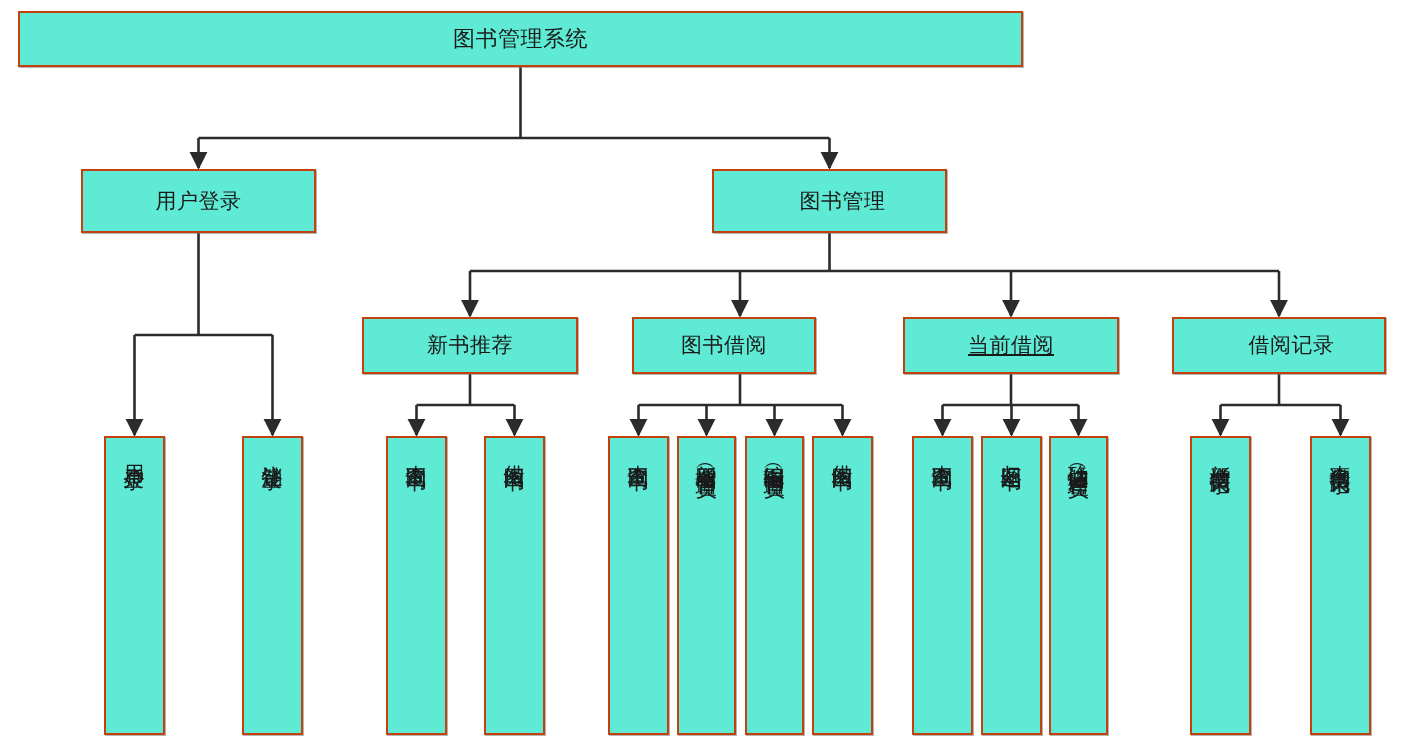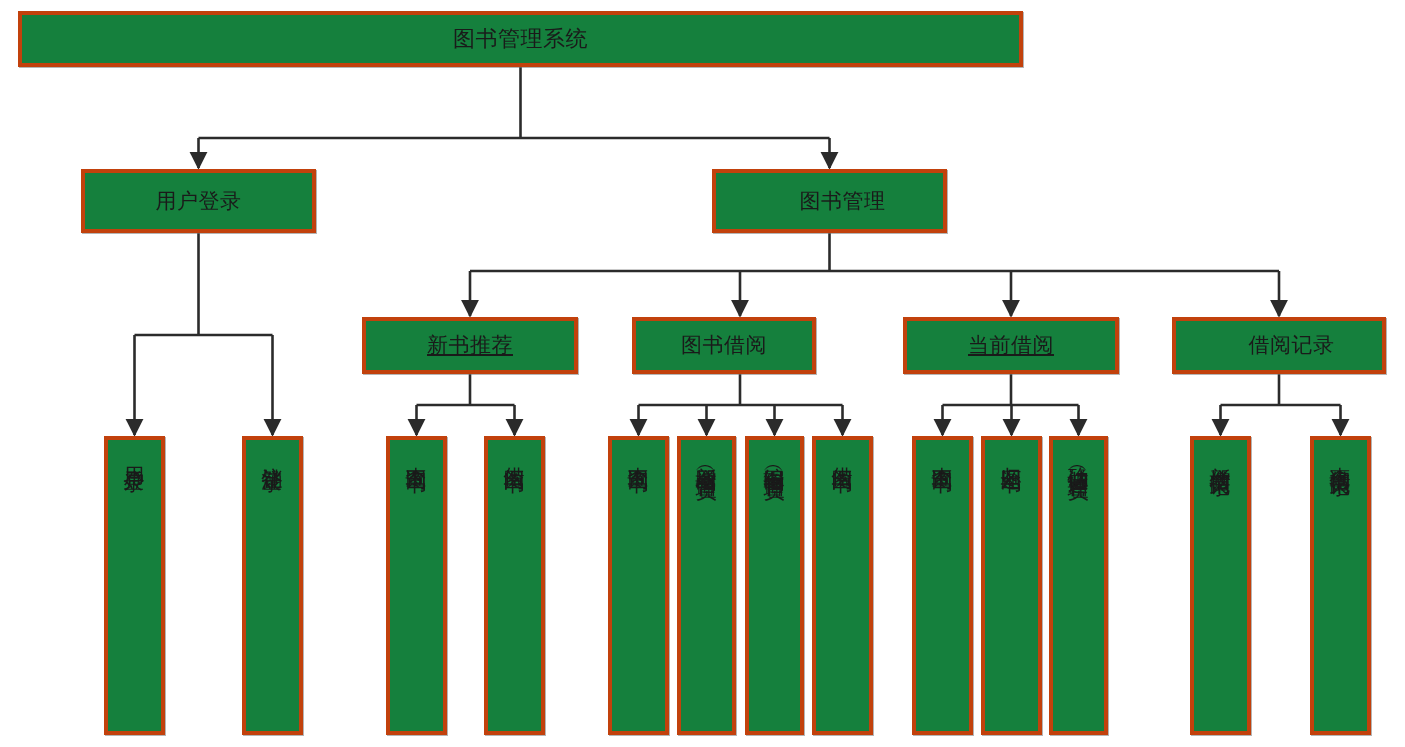--- a/index.html
+++ b/index.html
@@ -21,22 +21,22 @@
     position: absolute;
     left: 0;
     top: 0;
     width: 1405px;
     height: 747px;
     pointer-events: none;
   }
   .node {
     position: absolute;
     box-sizing: border-box;
-    border: 4px solid #c2410c;
-    background: #15803d;
+    border: 2px solid #c2410c;
+    background: #5eead4;
     display: flex;
     align-items: center;
     justify-content: center;
     color: #1a1a1a;
     box-shadow: 1px 1px 0 rgba(120,120,120,0.55);
   }
   .node .label {
     display: block;
     text-align: center;
     line-height: 1.18;
@@ -121,21 +121,21 @@
   <div id="nodes">
       <div class="node horiz root" style="left: 18px; top: 11px; width: 1005px; height: 56px;">
         <span class="label">图书管理系统</span>
       </div>
       <div class="node horiz" style="left: 81px; top: 169px; width: 235px; height: 64px;">
         <span class="label">用户登录</span>
       </div>
       <div class="node horiz" style="left: 712px; top: 169px; width: 235px; height: 64px; padding-left: 26px;">
         <span class="label">图书管理</span>
       </div>
-      <div class="node horiz" style="left: 362px; top: 317px; width: 216px; height: 57px; text-decoration: underline;">
+      <div class="node horiz" style="left: 362px; top: 317px; width: 216px; height: 57px;">
         <span class="label">新书推荐</span>
       </div>
       <div class="node horiz" style="left: 632px; top: 317px; width: 184px; height: 57px;">
         <span class="label">图书借阅</span>
       </div>
       <div class="node horiz" style="left: 903px; top: 317px; width: 216px; height: 57px; text-decoration: underline;">
         <span class="label">当前借阅</span>
       </div>
       <div class="node horiz" style="left: 1172px; top: 317px; width: 214px; height: 57px; padding-left: 25px;">
         <span class="label">借阅记录</span>

